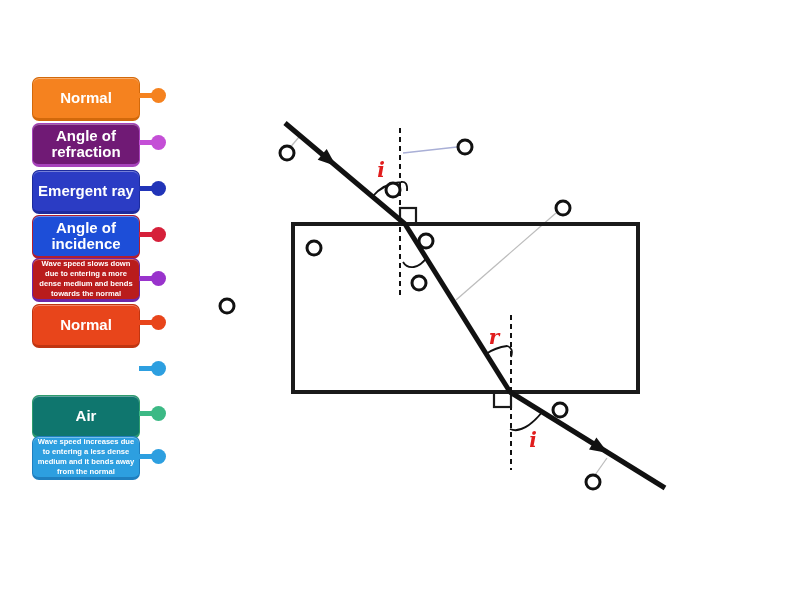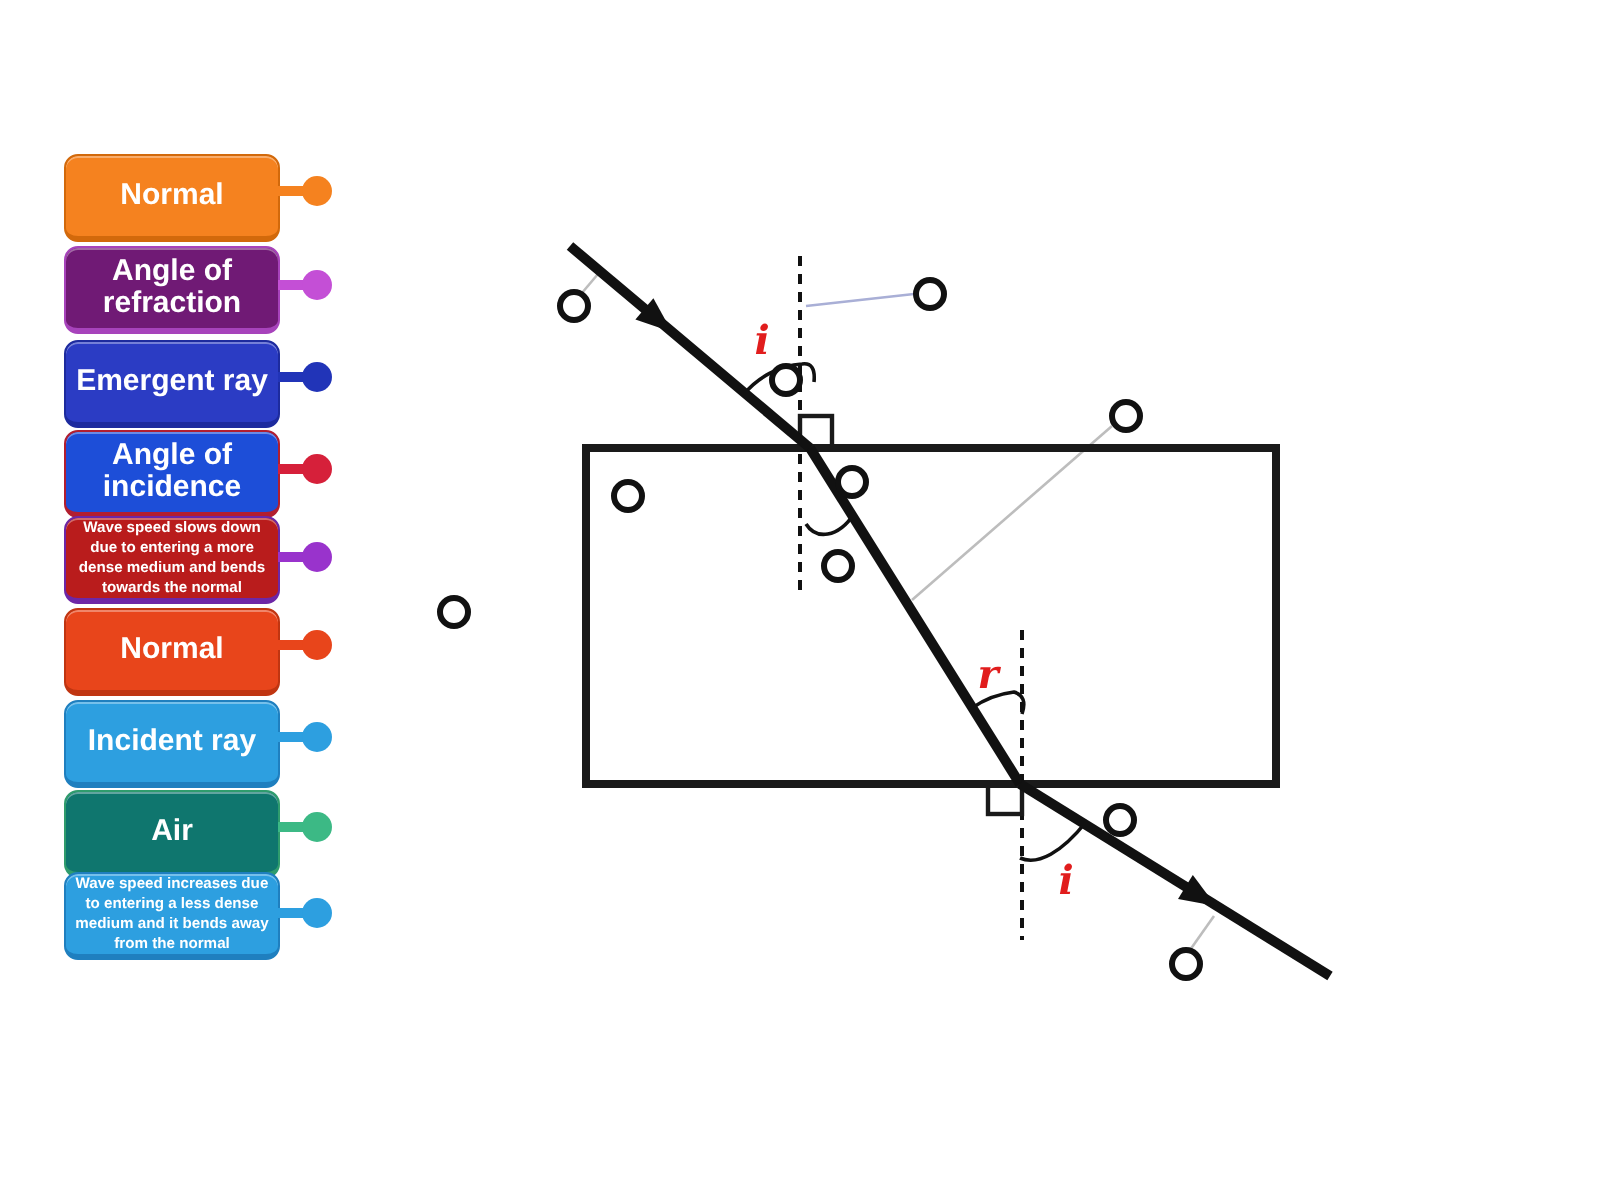--- a/index.html
+++ b/index.html
@@ -52,21 +52,20 @@
     <div class="label-btn small" style="background-color: #b91c1c; border-color: rgb(109, 39, 166);">Wave speed slows down due to entering a more dense medium and bends towards the normal</div>
     <div class="stem" style="background-color: rgb(153, 51, 204);"></div>
     <div class="dot" style="background-color: rgb(153, 51, 204);"></div>
   </div>
   <div class="label-row" style="top:304px;height:36px">
     <div class="label-btn" style="background-color: rgb(232, 69, 27); border-color: rgb(192, 53, 17);">Normal</div>
     <div class="stem" style="background-color: rgb(232, 69, 27);"></div>
     <div class="dot" style="background-color: rgb(232, 69, 27);"></div>
   </div>
   <div class="label-row" style="top:350px;height:36px">
-    <div class="label-btn" style="background-color: rgb(45, 159, 224); border-color: rgb(31, 127, 191);">Incident ray</div>
     <div class="stem" style="background-color: rgb(45, 159, 224);"></div>
     <div class="dot" style="background-color: rgb(45, 159, 224);"></div>
   </div>
   <div class="label-row" style="top:395px;height:36px">
     <div class="label-btn" style="background-color: #0f766e; border-color: rgb(47, 156, 109);">Air</div>
     <div class="stem" style="background-color: rgb(60, 185, 133);"></div>
     <div class="dot" style="background-color: rgb(60, 185, 133);"></div>
   </div>
   <div class="label-row" style="top:436px;height:41px">
     <div class="label-btn small" style="background-color: rgb(45, 159, 224); border-color: rgb(31, 127, 191);">Wave speed increases due to entering a less dense medium and it bends away from the normal</div>

